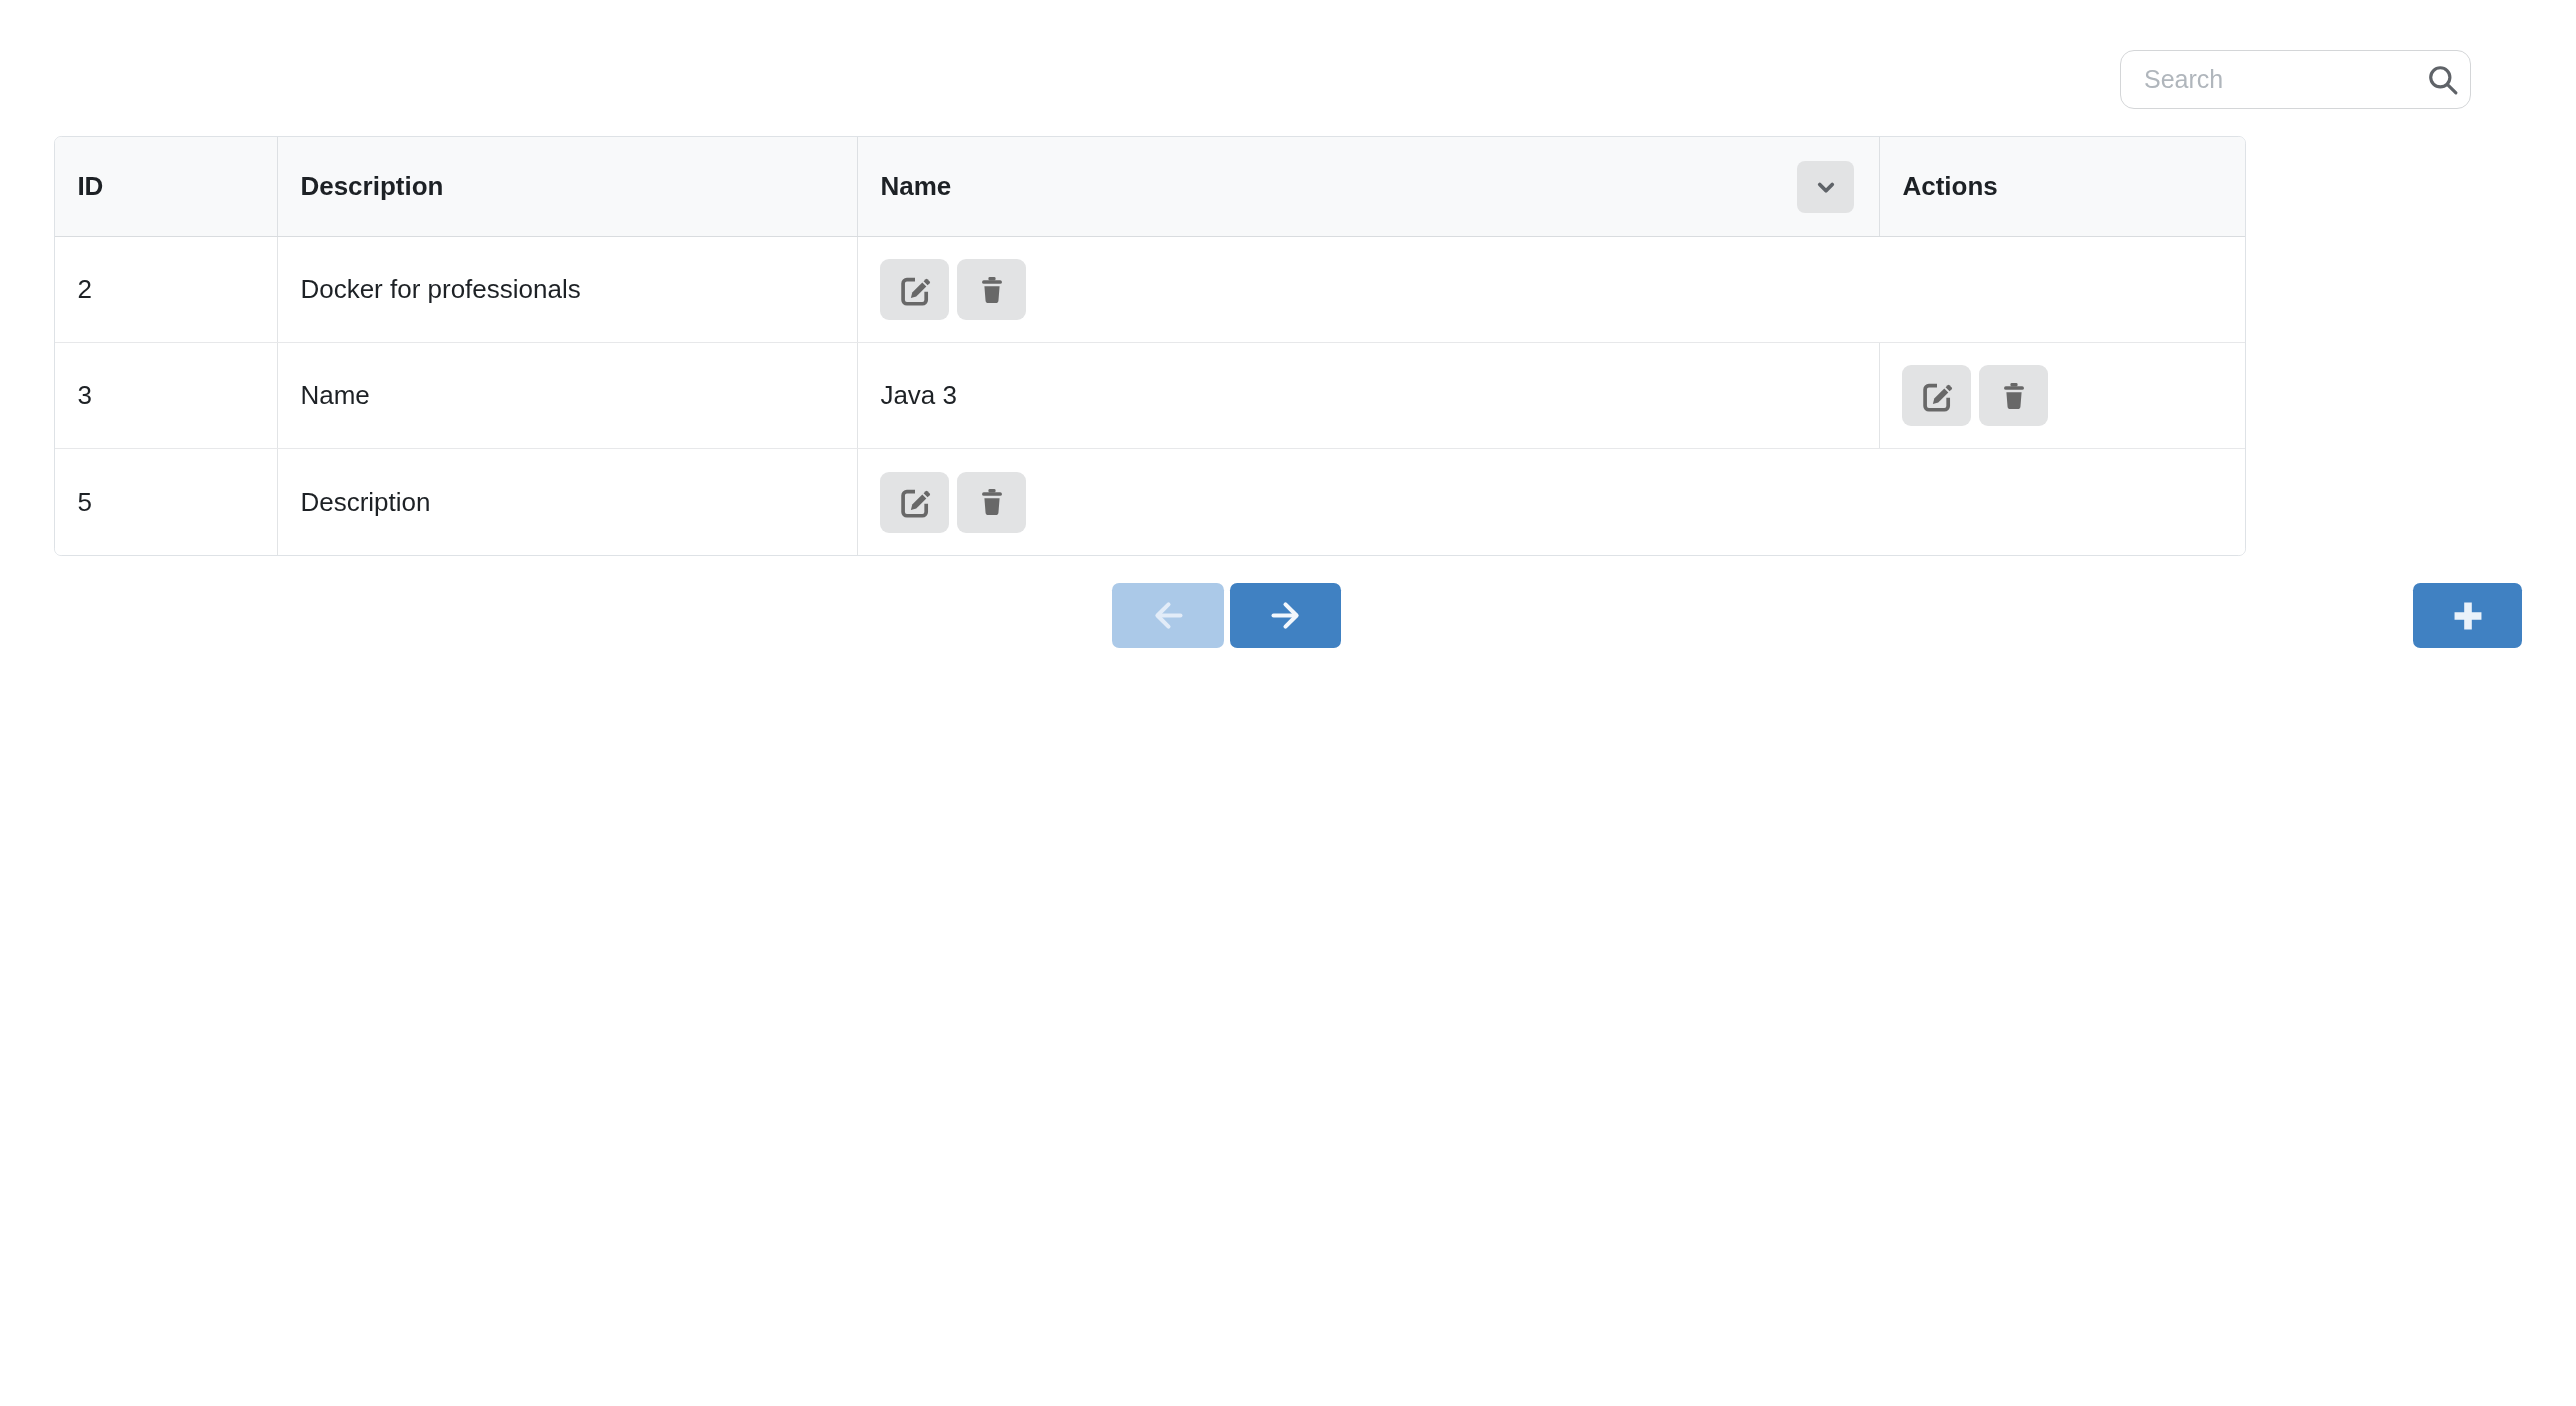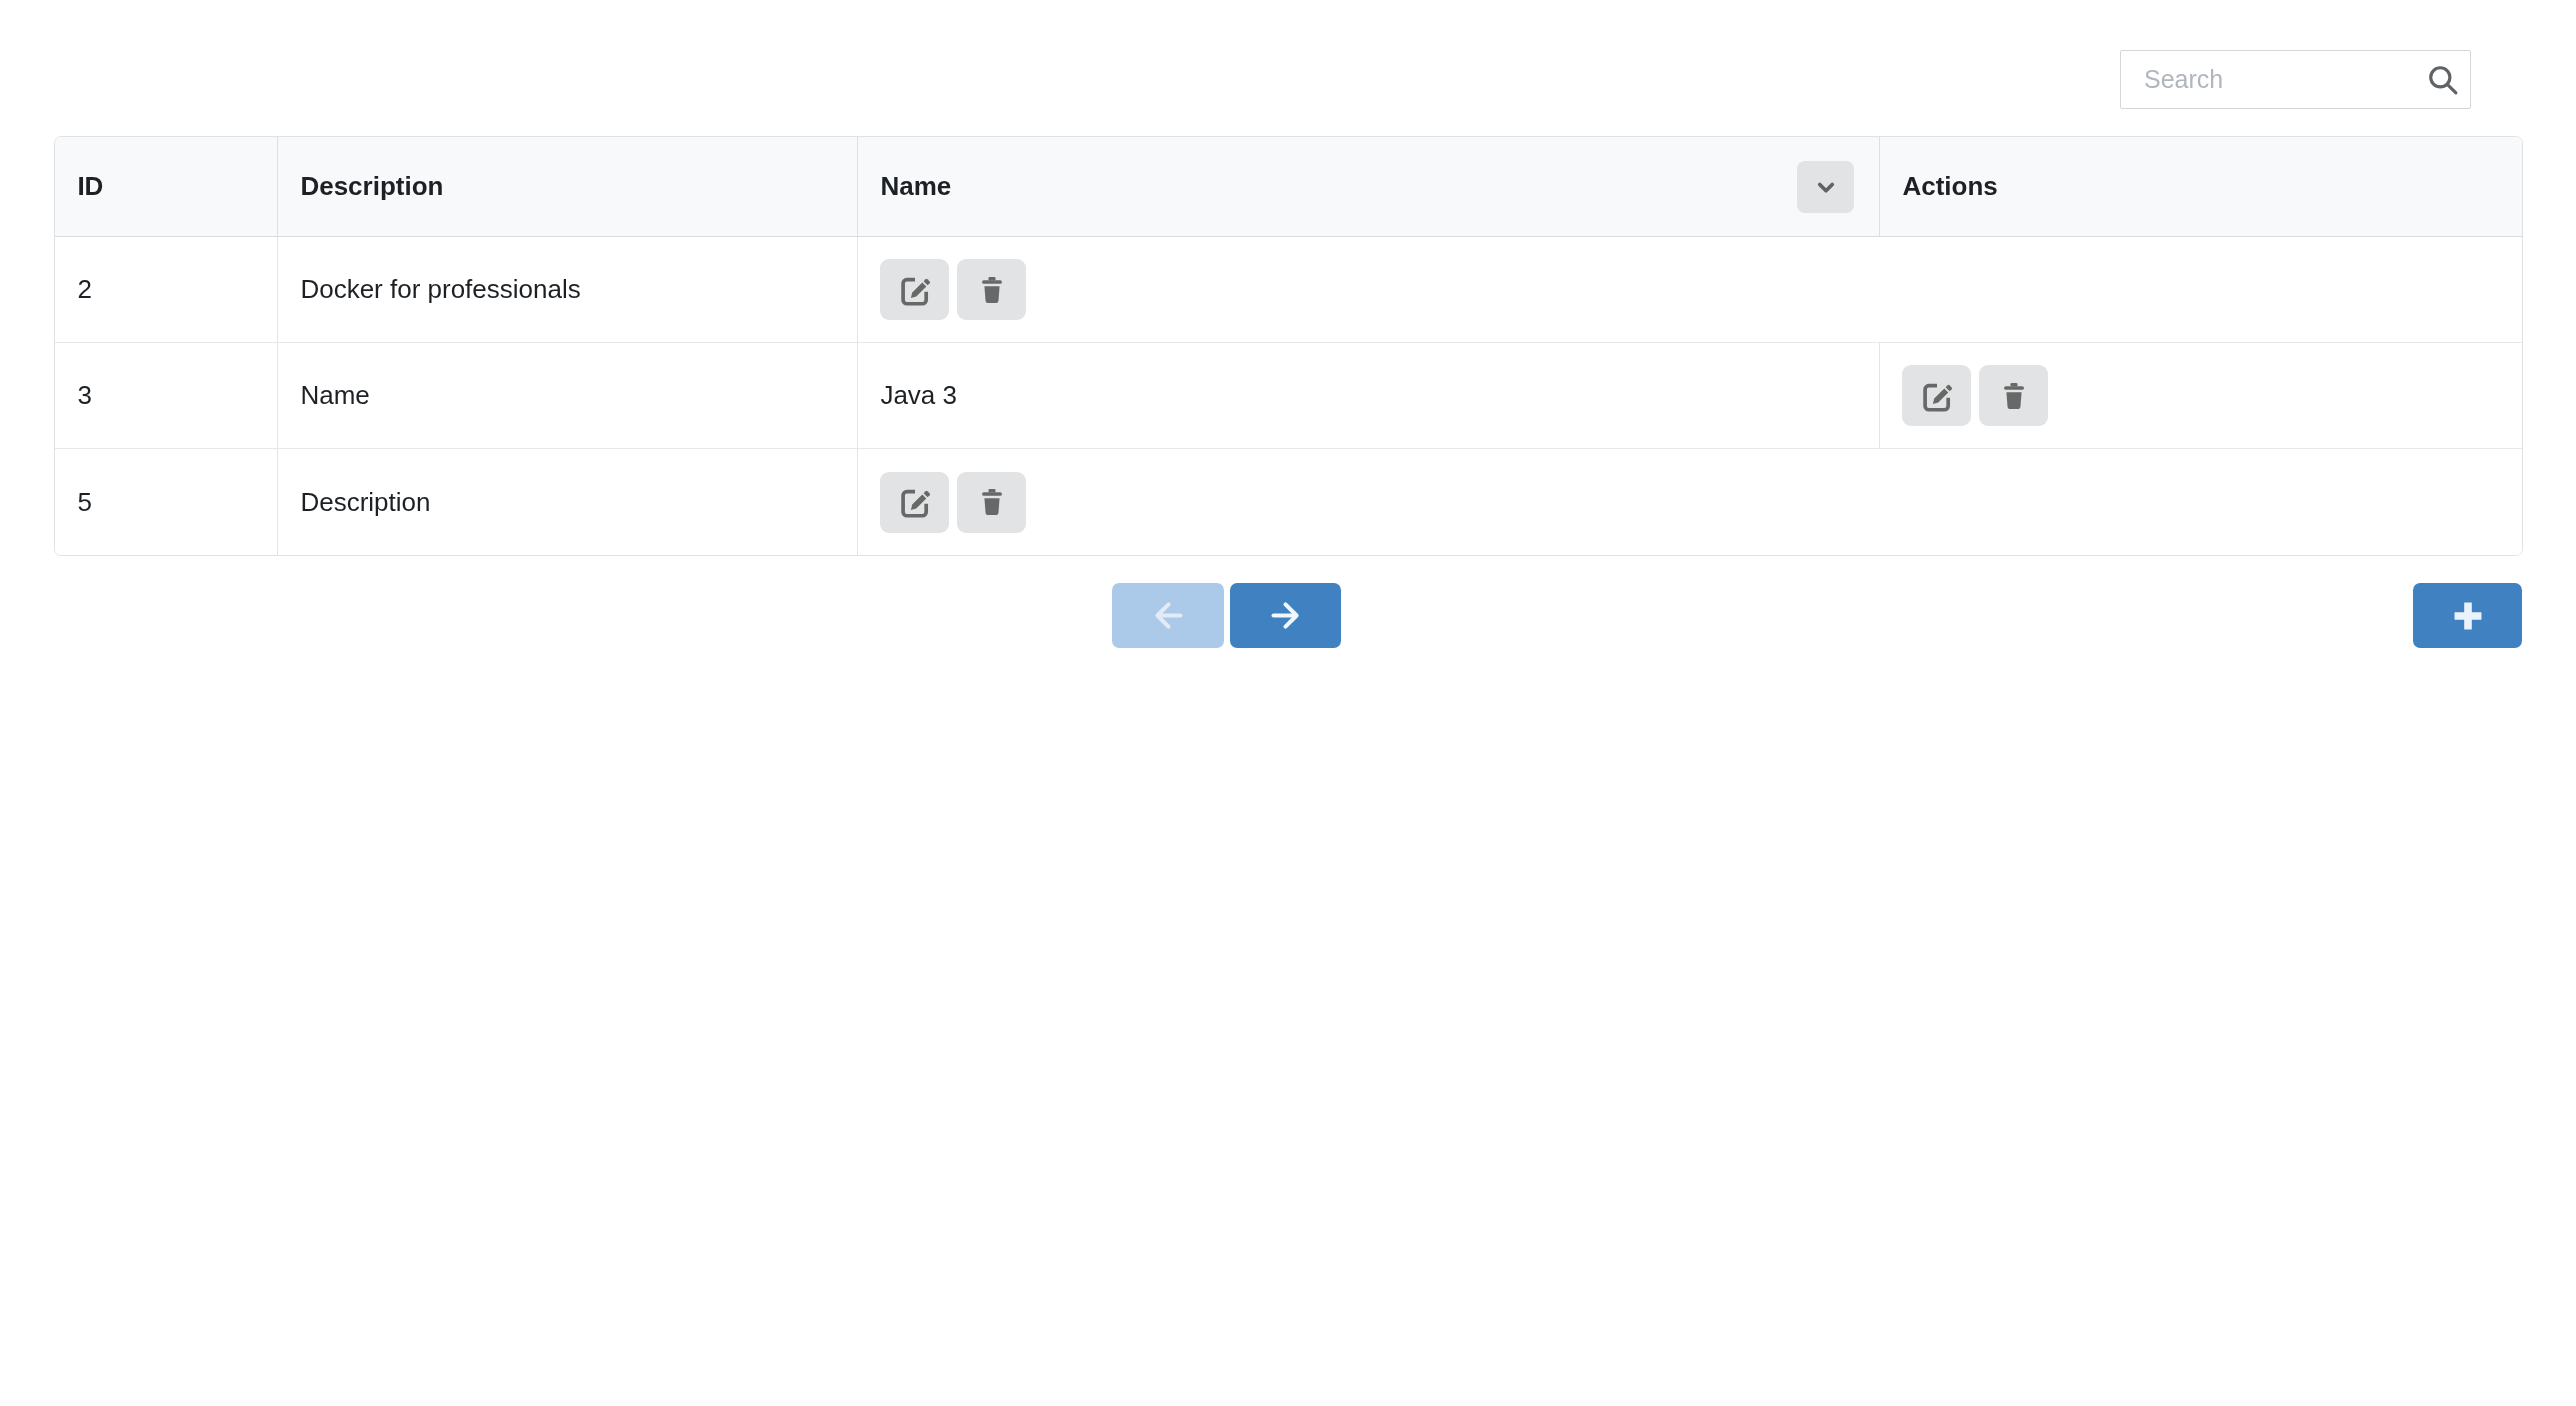--- a/index.html
+++ b/index.html
@@ -2,31 +2,31 @@
 <html style="font-size:14.3px"><head>
 <meta charset="utf-8">
 <style>
   * { margin: 0; padding: 0; box-sizing: border-box; }
   html, body { width: 2576px; height: 1406px; background: #ffffff;
     font-family: "Liberation Sans", sans-serif; color: #1d2125; }
   body { position: relative; overflow: hidden; }
 
   
   .search-box { position: absolute; left: 2120px; top: 50px; width: 351px; height: 59px;
-    border: 1.8px solid #d4d6d8; border-radius: 2px; background: #fff;
+    border: 1.8px solid #d4d6d8; border-radius: 14px; background: #fff;
     display: flex; align-items: center; }
   .search-box input { flex: 1; border: none; outline: none; background: transparent;
     font-family: "Liberation Sans", sans-serif; font-size: 25px; color: #1d2125;
     padding: 0 9px 0 23px; min-width: 0; }
   .search-box input::placeholder { color: #b0b6bc; }
   .search-icon-wrap { width: 54px; height: 100%; display: flex; align-items: center;
     justify-content: center; cursor: pointer; flex: 0 0 auto; }
 
   
-  .data-table { position: absolute; left: 54px; top: 136px; width: 2469px;
+  .data-table { position: absolute; left: 54px; top: 136px; width: 2192px;
     border: 1.8px solid #dee2e6; border-radius: 7.2px; background: #fff; overflow: hidden; }
   .tr { display: grid; grid-template-columns: 223px 580px 1022px 1fr; }
   .tr.header { background: #f8f9fa; height: 100px; border-bottom: 1.8px solid #d9dcdf;
     font-weight: bold; }
   .tr.row { height: 106px; border-bottom: 1.8px solid #e7e8ea; background: #fff; }
   .tr.row:last-child { border-bottom: none; }
   .td { display: flex; align-items: center; padding-left: 22.4px; font-size: 26px;
     border-right: 1.8px solid #e2e4e6; position: relative; overflow: hidden; }
   .td:last-child { border-right: none; align-items: center; }
   .tr.header .td { border-right-color: #dde0e3; }

